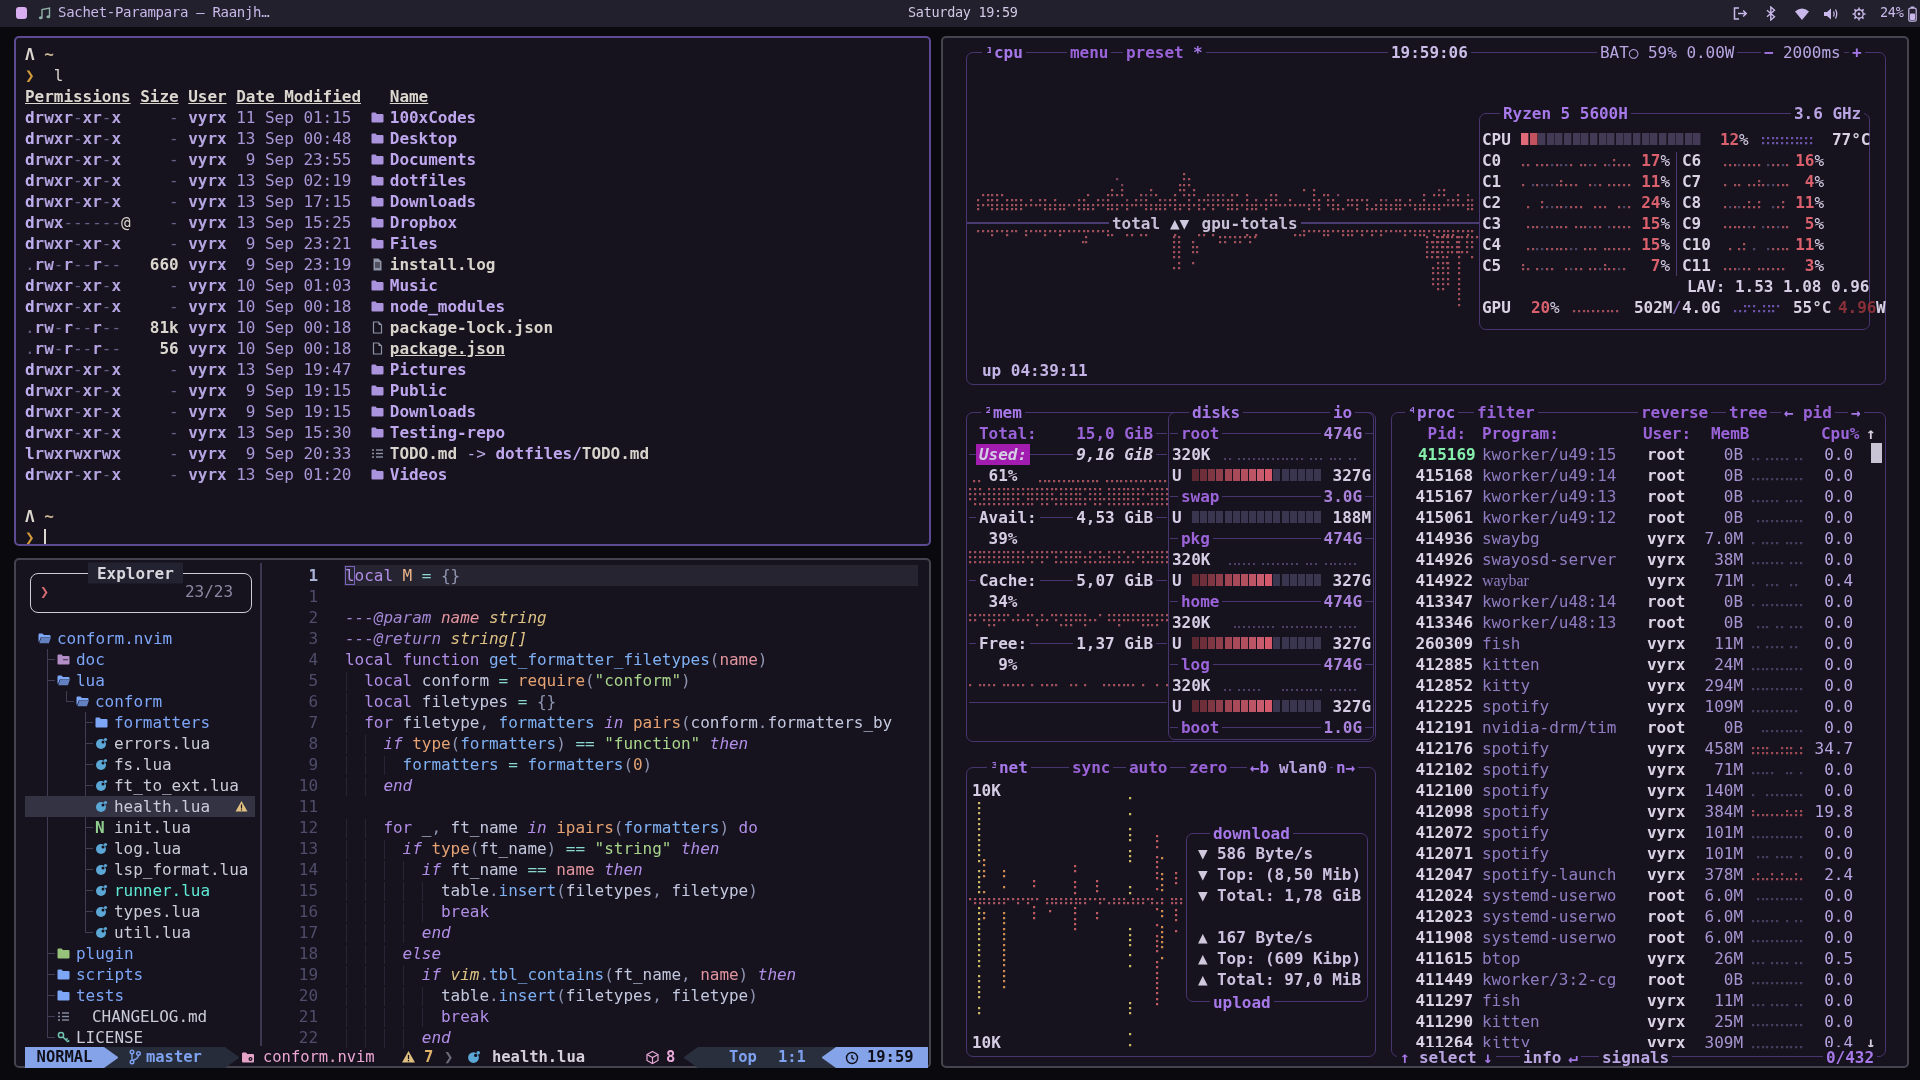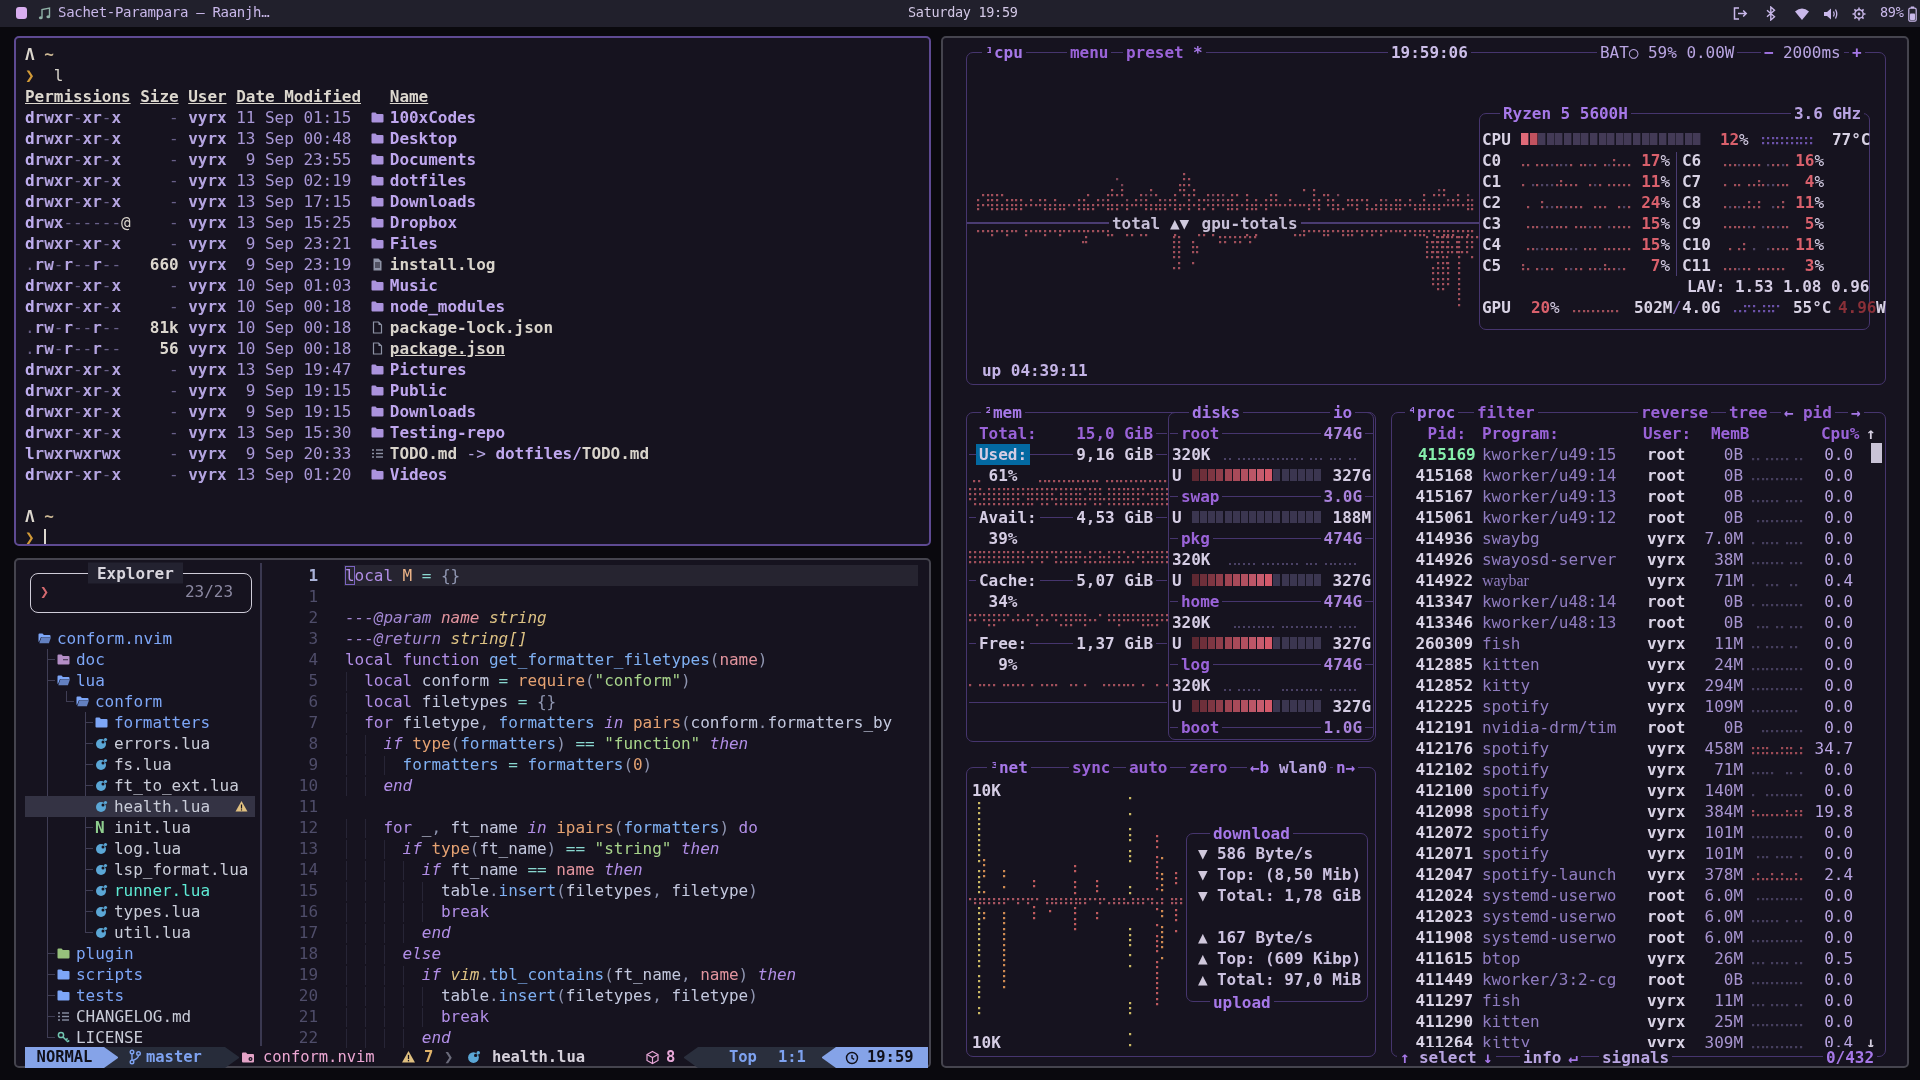--- a/index.html
+++ b/index.html
@@ -82,21 +82,21 @@
             <line x1="7" y1="0.5" x2="7" y2="2.6"></line>
             <line x1="7" y1="11.4" x2="7" y2="13.5"></line>
             <line x1="0.5" y1="7" x2="2.6" y2="7"></line>
             <line x1="11.4" y1="7" x2="13.5" y2="7"></line>
             <line x1="2.4" y1="2.4" x2="3.9" y2="3.9"></line>
             <line x1="10.1" y1="10.1" x2="11.6" y2="11.6"></line>
             <line x1="2.4" y1="11.6" x2="3.9" y2="10.1"></line>
             <line x1="10.1" y1="3.9" x2="11.6" y2="2.4"></line>
           </g>
         </svg></span>
-    <span class="txt" style="left:1880px;font-size:13.5px">89%</span>
+    <span class="txt" style="left:1880px;font-size:13.5px">24%</span>
     <span class="ticon" style="position:absolute;left:1908px;top:6px"><svg width="9" height="16" viewBox="0 0 9 16">
           <rect x="2.8" y="0.5" width="3.4" height="1.6" fill="#c9b8ea"></rect>
           <rect x="0.8" y="2.2" width="7.4" height="13" rx="1.5" fill="none" stroke="#c9b8ea" stroke-width="1.2"></rect>
           <rect x="2" y="7.6" width="5" height="6.4" rx="0.8" fill="#c9b8ea"></rect>
         </svg></span>
   </div>
 
   <div id="win-term" class="window">
     <div class="pane">
         <div class="tl" style="top:6px;left:0"><span class="b" style="left:9px;color:#dcd7ce;">Λ</span><span class="b" style="left:18.6px;color:#cbb793;"> ~</span></div>
@@ -281,21 +281,21 @@
             </svg></span><span class="" style="left:60px;color:#7da6f7;">tests</span></div>
         <div class="tl" style="top:446px;left:0"><span style="left:41px;width:19.2px"><svg class="icon" width="13" height="13" viewBox="0 0 13 13">
               <g stroke="#8a90a4" stroke-width="1.4">
                 <line x1="1" y1="3" x2="3" y2="3"></line>
                 <line x1="5" y1="3" x2="12" y2="3"></line>
                 <line x1="1" y1="6.5" x2="3" y2="6.5"></line>
                 <line x1="5" y1="6.5" x2="12" y2="6.5"></line>
                 <line x1="1" y1="10" x2="3" y2="10"></line>
                 <line x1="5" y1="10" x2="12" y2="10"></line>
               </g>
-            </svg></span><span class="" style="left:60px;color:#c9ccd8;">CHANGELOG.md</span></div>
+            </svg></span><span class="" style="left:76px;color:#c9ccd8;">CHANGELOG.md</span></div>
         <div class="tl" style="top:467px;left:0"><span style="left:41px;width:19.2px"><svg class="icon" width="13" height="13" viewBox="0 0 13 13">
               <circle cx="4" cy="4" r="2.6" fill="none" stroke="#72c6b2" stroke-width="1.5"></circle>
               <path stroke="#72c6b2" stroke-width="1.5" fill="none" d="M6 6 l5 5 M9 9 l1.6-1.6 M10.8 10.8 l1.4-1.4"></path>
             </svg></span><span class="" style="left:60px;color:#c9ccd8;">LICENSE</span></div>
       </div>
     <div id="explorer-box">
       <span id="explorer-prompt">❯</span>
       <span id="explorer-count">23/23</span>
     </div>
     <div id="explorer-title">Explorer</div>
@@ -505,21 +505,21 @@
         <div class="tl" style="top:196px;left:0"><span class="b" style="left:539px;color:#d8d2e4;">C4</span><span class="b" style="left:698.2px;color:#d9606c;">15</span><span class="" style="left:717.4px;color:#d5cde4;">%</span><span class="b" style="left:739px;color:#d8d2e4;">C10</span><span class="b" style="left:852.2px;color:#d9606c;">11</span><span class="" style="left:871.4px;color:#d5cde4;">%</span></div>
         <div class="tl" style="top:217px;left:0"><span class="b" style="left:539px;color:#d8d2e4;">C5</span><span class="b" style="left:707.8px;color:#d9606c;">7</span><span class="" style="left:717.4px;color:#d5cde4;">%</span><span class="b" style="left:739px;color:#d8d2e4;">C11</span><span class="b" style="left:861.8px;color:#d9606c;">3</span><span class="" style="left:871.4px;color:#d5cde4;">%</span></div>
         <div class="rect" style="left:733px;top:114px;width:1.2px;height:124px;background:#4a3c72;border-radius:0px;"></div>
         <div class="tl" style="top:238px;left:0"><span class="b" style="left:744px;color:#d5cde4;">LAV: 1.53 1.08 0.96</span></div>
         <div class="tl" style="top:259px;left:0"><span class="b" style="left:539px;color:#d8d2e4;">GPU</span><span class="b" style="left:588px;color:#d9606c;">20</span><span class="" style="left:607px;color:#d5cde4;">%</span><span class="b" style="left:691px;color:#d8d2e4;">502M</span><span class="" style="left:729px;color:#8a6fc0;">/</span><span class="b" style="left:739px;color:#d8d2e4;">4.0G</span><span class="b" style="left:850px;color:#d8d2e4;">55°C</span><span class="b" style="left:895px;color:#8a3038;">4.96</span><span class="b" style="left:933px;color:#d8d2e4;">W</span></div>
         <div class="tl" style="top:322px;left:0"><span class="b" style="left:39px;color:#c4b4e6;">up 04:39:11</span></div>
         <div class="tl" style="top:364px;left:0"><span class="b" style="left:41px;color:#a678e8;background:#16131f;padding:0 3px;margin-left:-3px;">²</span><span class="b" style="left:50px;color:#a678e8;background:#16131f;padding:0 3px;margin-left:-3px;">mem</span></div>
         <div class="rect" style="left:211px;top:395px;width:13px;height:1.2px;background:#46356e;border-radius:0px;"></div>
         <div class="tl" style="top:385px;left:0"><span class="b" style="left:36px;color:#9a63d8;background:#16131f;padding:0 3px;margin-left:-3px;">Total:</span><span class="b" style="left:133.2px;color:#9a63d8;background:#16131f;padding:0 3px;margin-left:-3px;">15,0 GiB</span></div>
         <div class="rect" style="left:26px;top:416px;width:198px;height:1.2px;background:#46356e;border-radius:0px;"></div>
-        <div class="tl" style="top:406px;left:0"><span class="b" style="left:36px;color:#d5cde4;background:#0369a1;padding:0 3px;margin-left:-3px;">Used:</span><span class="b" style="left:133.2px;color:#d5cde4;background:#16131f;padding:0 3px;margin-left:-3px;">9,16 GiB</span></div>
+        <div class="tl" style="top:406px;left:0"><span class="b" style="left:36px;color:#d5cde4;background:#a21caf;padding:0 3px;margin-left:-3px;font-style:italic;">Used:</span><span class="b" style="left:133.2px;color:#d5cde4;background:#16131f;padding:0 3px;margin-left:-3px;font-style:italic;">9,16 GiB</span></div>
         <div class="tl" style="top:427px;left:0"><span class="b" style="left:36px;color:#d5cde4;"> 61%</span></div>
         <div class="rect" style="left:26px;top:479px;width:198px;height:1.2px;background:#46356e;border-radius:0px;"></div>
         <div class="tl" style="top:469px;left:0"><span class="b" style="left:36px;color:#d5cde4;background:#16131f;padding:0 3px;margin-left:-3px;">Avail:</span><span class="b" style="left:133.2px;color:#d5cde4;background:#16131f;padding:0 3px;margin-left:-3px;">4,53 GiB</span></div>
         <div class="tl" style="top:490px;left:0"><span class="b" style="left:36px;color:#d5cde4;"> 39%</span></div>
         <div class="rect" style="left:26px;top:542px;width:198px;height:1.2px;background:#46356e;border-radius:0px;"></div>
         <div class="tl" style="top:532px;left:0"><span class="b" style="left:36px;color:#d5cde4;background:#16131f;padding:0 3px;margin-left:-3px;">Cache:</span><span class="b" style="left:133.2px;color:#d5cde4;background:#16131f;padding:0 3px;margin-left:-3px;">5,07 GiB</span></div>
         <div class="tl" style="top:553px;left:0"><span class="b" style="left:36px;color:#d5cde4;"> 34%</span></div>
         <div class="rect" style="left:26px;top:605px;width:198px;height:1.2px;background:#46356e;border-radius:0px;"></div>
         <div class="tl" style="top:595px;left:0"><span class="b" style="left:36px;color:#d5cde4;background:#16131f;padding:0 3px;margin-left:-3px;">Free:</span><span class="b" style="left:133.2px;color:#d5cde4;background:#16131f;padding:0 3px;margin-left:-3px;">1,37 GiB</span></div>
         <div class="tl" style="top:616px;left:0"><span class="b" style="left:36px;color:#d5cde4;">  9%</span></div>

